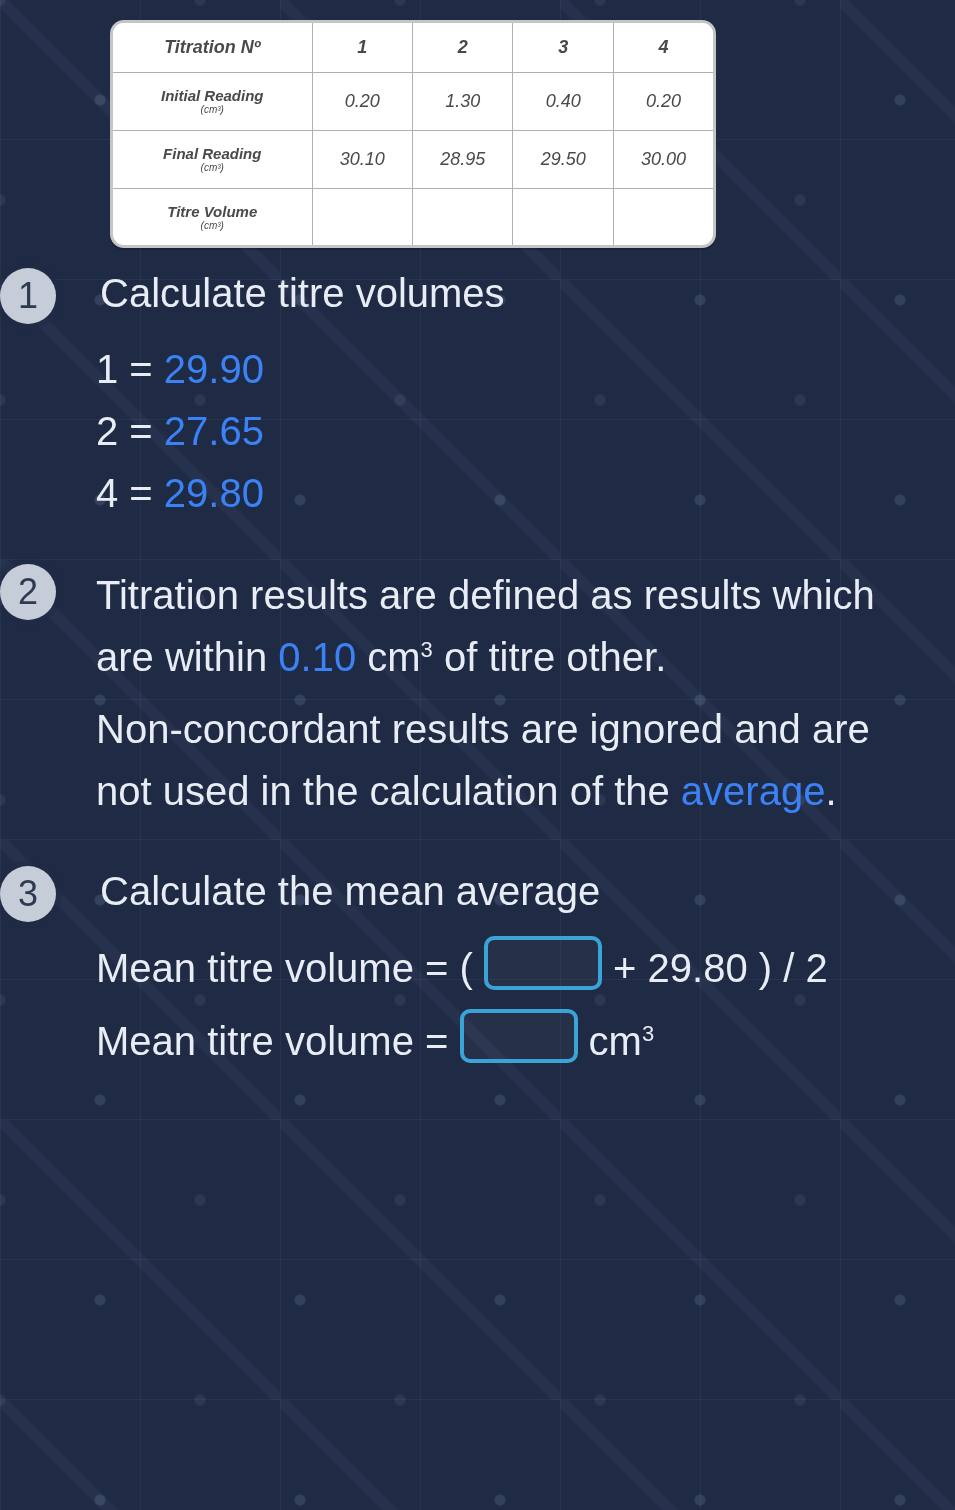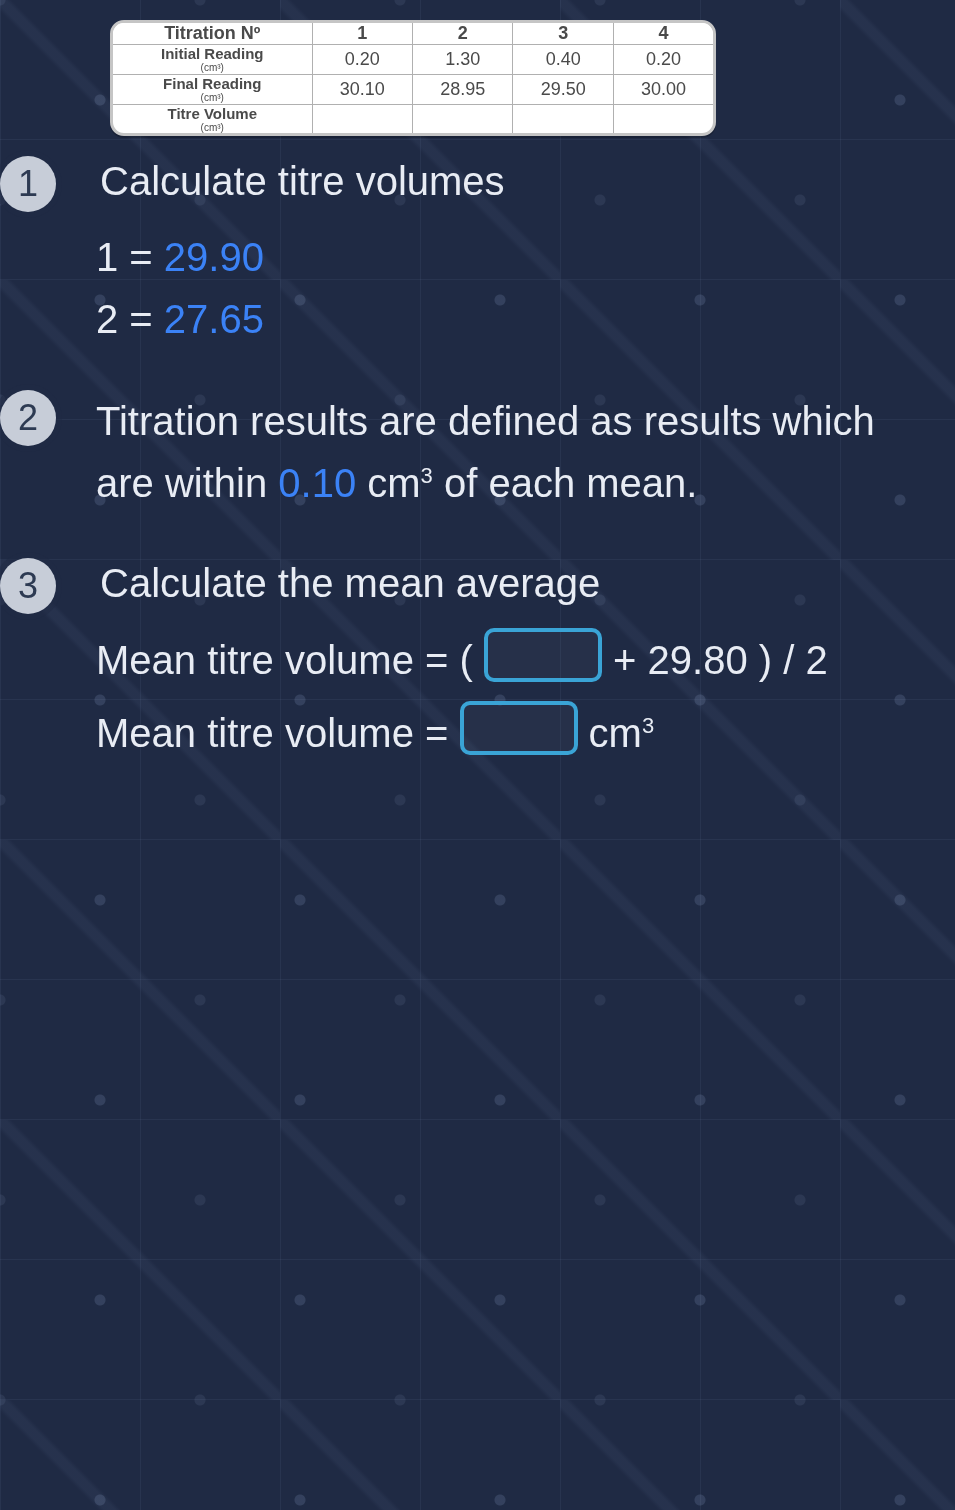--- a/index.html
+++ b/index.html
@@ -56,21 +56,22 @@
   table {
     width: 100%;
     border-collapse: collapse;
     color: #4a4a4a;
     font-size: 18px;
   }
   th, td {
     border-right: 1px solid #b0b0b0;
     border-bottom: 1px solid #b0b0b0;
     text-align: center;
-    padding: 0 6px;
+    padding: 14px 6px;
+    font-style: italic;
   }
   tr > *:last-child { border-right: none; }
   tr:last-child > * { border-bottom: none; }
   th {
     font-weight: 700;
     background: #fff;
     white-space: nowrap;
   }
   td.rowhead {
     font-weight: 600;
@@ -188,29 +189,35 @@
     <div class="step">
       <div class="step-marker">1</div>
       <div class="step-title">Calculate titre volumes</div>
 
       <div class="body-line">
         <span>1</span><span> = </span><span class="hl">29.90</span>
       </div>
       <div class="body-line">
         <span>2</span><span> = </span><span class="hl">27.65</span>
       </div>
+      <div class="body-line">
+        <span>4</span><span> = </span><span class="hl">29.80</span>
+      </div>
     </div>
 
     <div class="step">
       <div class="step-marker">2</div>
 
       <div class="body-line">
-        <span>Titration results are defined as results which are within </span><span class="hl">0.10</span><span> cm</span><sup>3</sup><span> of each mean.</span>
-      </div>
-
+        <span>Titration results are defined as results which are within </span><span class="hl">0.10</span><span> cm</span><sup>3</sup><span> of titre other.</span>
+      </div>
+
+      <div class="body-line mt-10">
+        <span>Non-concordant results are ignored and are not used in the calculation of the </span><span class="hl">average</span><span>.</span>
+      </div>
     </div>
 
     <div class="step">
       <div class="step-marker">3</div>
       <div class="step-title">Calculate the mean average</div>
 
       <div class="body-line">
         <span>Mean titre volume = ( </span><span class="ansbox"></span><span> + 29.80 ) / 2</span>
       </div>
 

